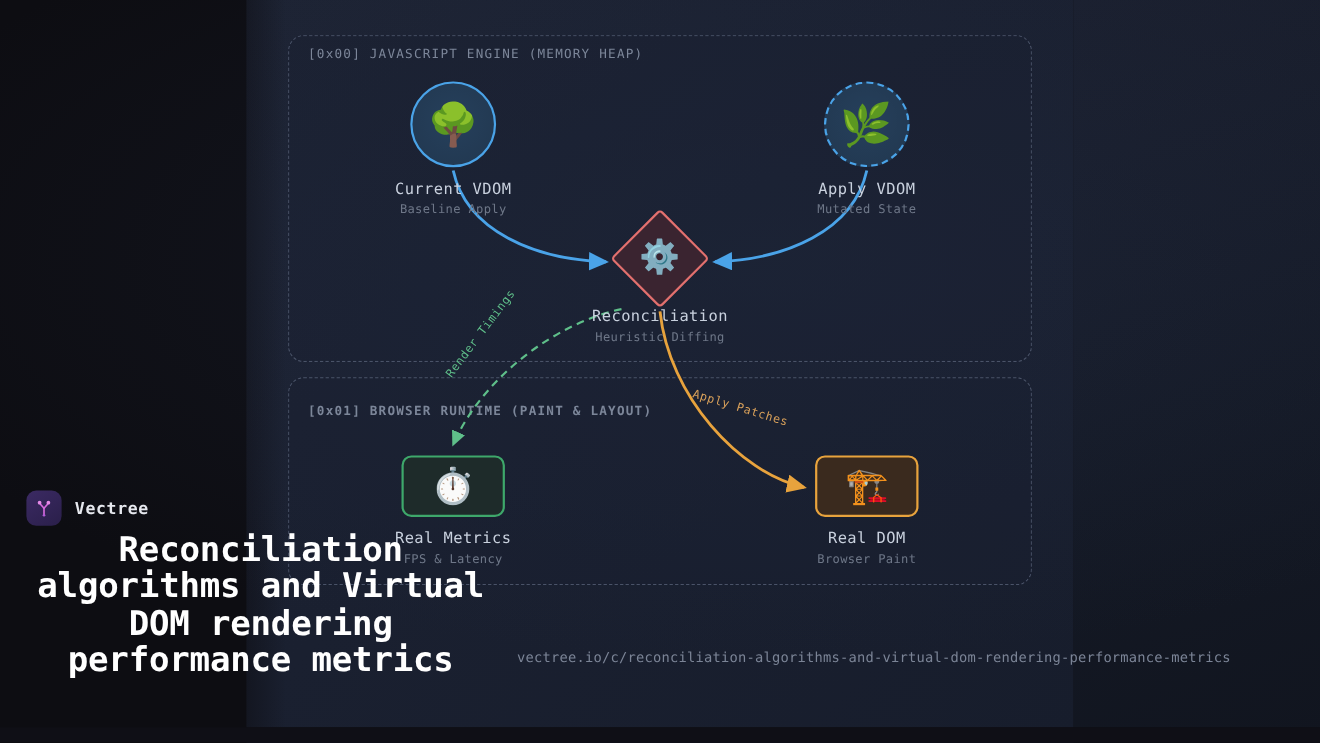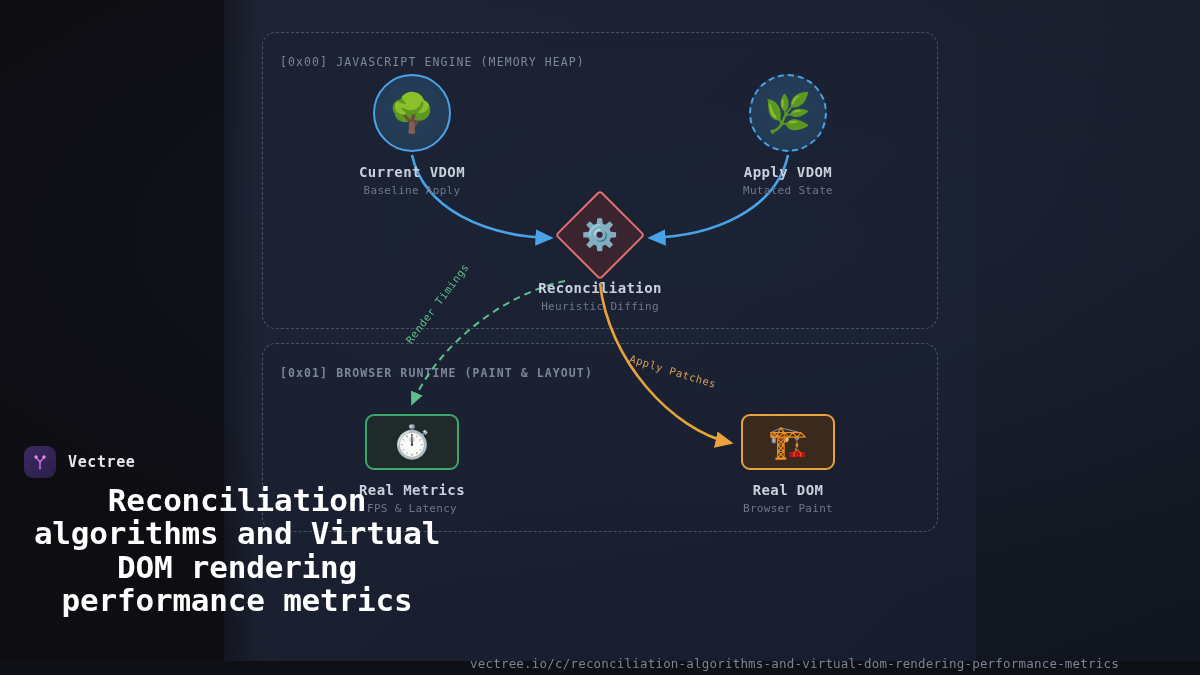--- a/index.html
+++ b/index.html
@@ -44,30 +44,30 @@
   }
   #group-js-engine { left:262px; top:32px; width:676px; height:297px; }
   #group-browser-runtime { left:262px; top:343px; width:676px; height:189px; }
   .group-label {
     position:absolute;
     font-size:11.5px;
     letter-spacing:1.1px;
     color:#7c8699;
     white-space:nowrap;
   }
-  #label-js-engine { left:280px; top:55px; }
+  #label-js-engine { left:280px; top:42px; }
   #label-browser-runtime { left:280px; top:366px;font-weight:bold; }
 
   
   #edges { position:absolute; left:0; top:0; width:1200px; height:675px; pointer-events:none; }
 
   
   .node { position:absolute; text-align:center; }
   .node-title {
-    font-size:14px; font-weight:bold; color:#c9d1de; white-space:nowrap;
+    font-size:14px; font-weight:normal; color:#c9d1de; white-space:nowrap;
     letter-spacing:0.4px;
   }
   .node-sub {
     font-size:11px; color:#6e7788; white-space:nowrap; margin-top:4px;
     letter-spacing:0.3px;
   }
 
   .shape-circle {
     width:78px; height:78px; border-radius:50%;
     display:flex; align-items:center; justify-content:center;
@@ -153,21 +153,21 @@
 
   #page-title {
     position:absolute; left:22px; top:484px; width:430px;
     font-size:31px; line-height:1.08; font-weight:bold;
     color:#ffffff; letter-spacing:-0.2px;
     white-space:pre-line;
     text-align:center;
   }
 
   #footer-url {
-    position:absolute; left:470px; top:656px;
+    position:absolute; left:470px; top:590px;
     font-size:12.5px; color:#7b8496; letter-spacing:0.2px; white-space:nowrap;
   }
 </style>
 </head>
 <body>
 
 <div id="bg-base"></div>
 <div id="bg-diagram-panel"></div>
 <div id="bg-right-strip"></div>
 <div id="bg-left-fade"></div>

